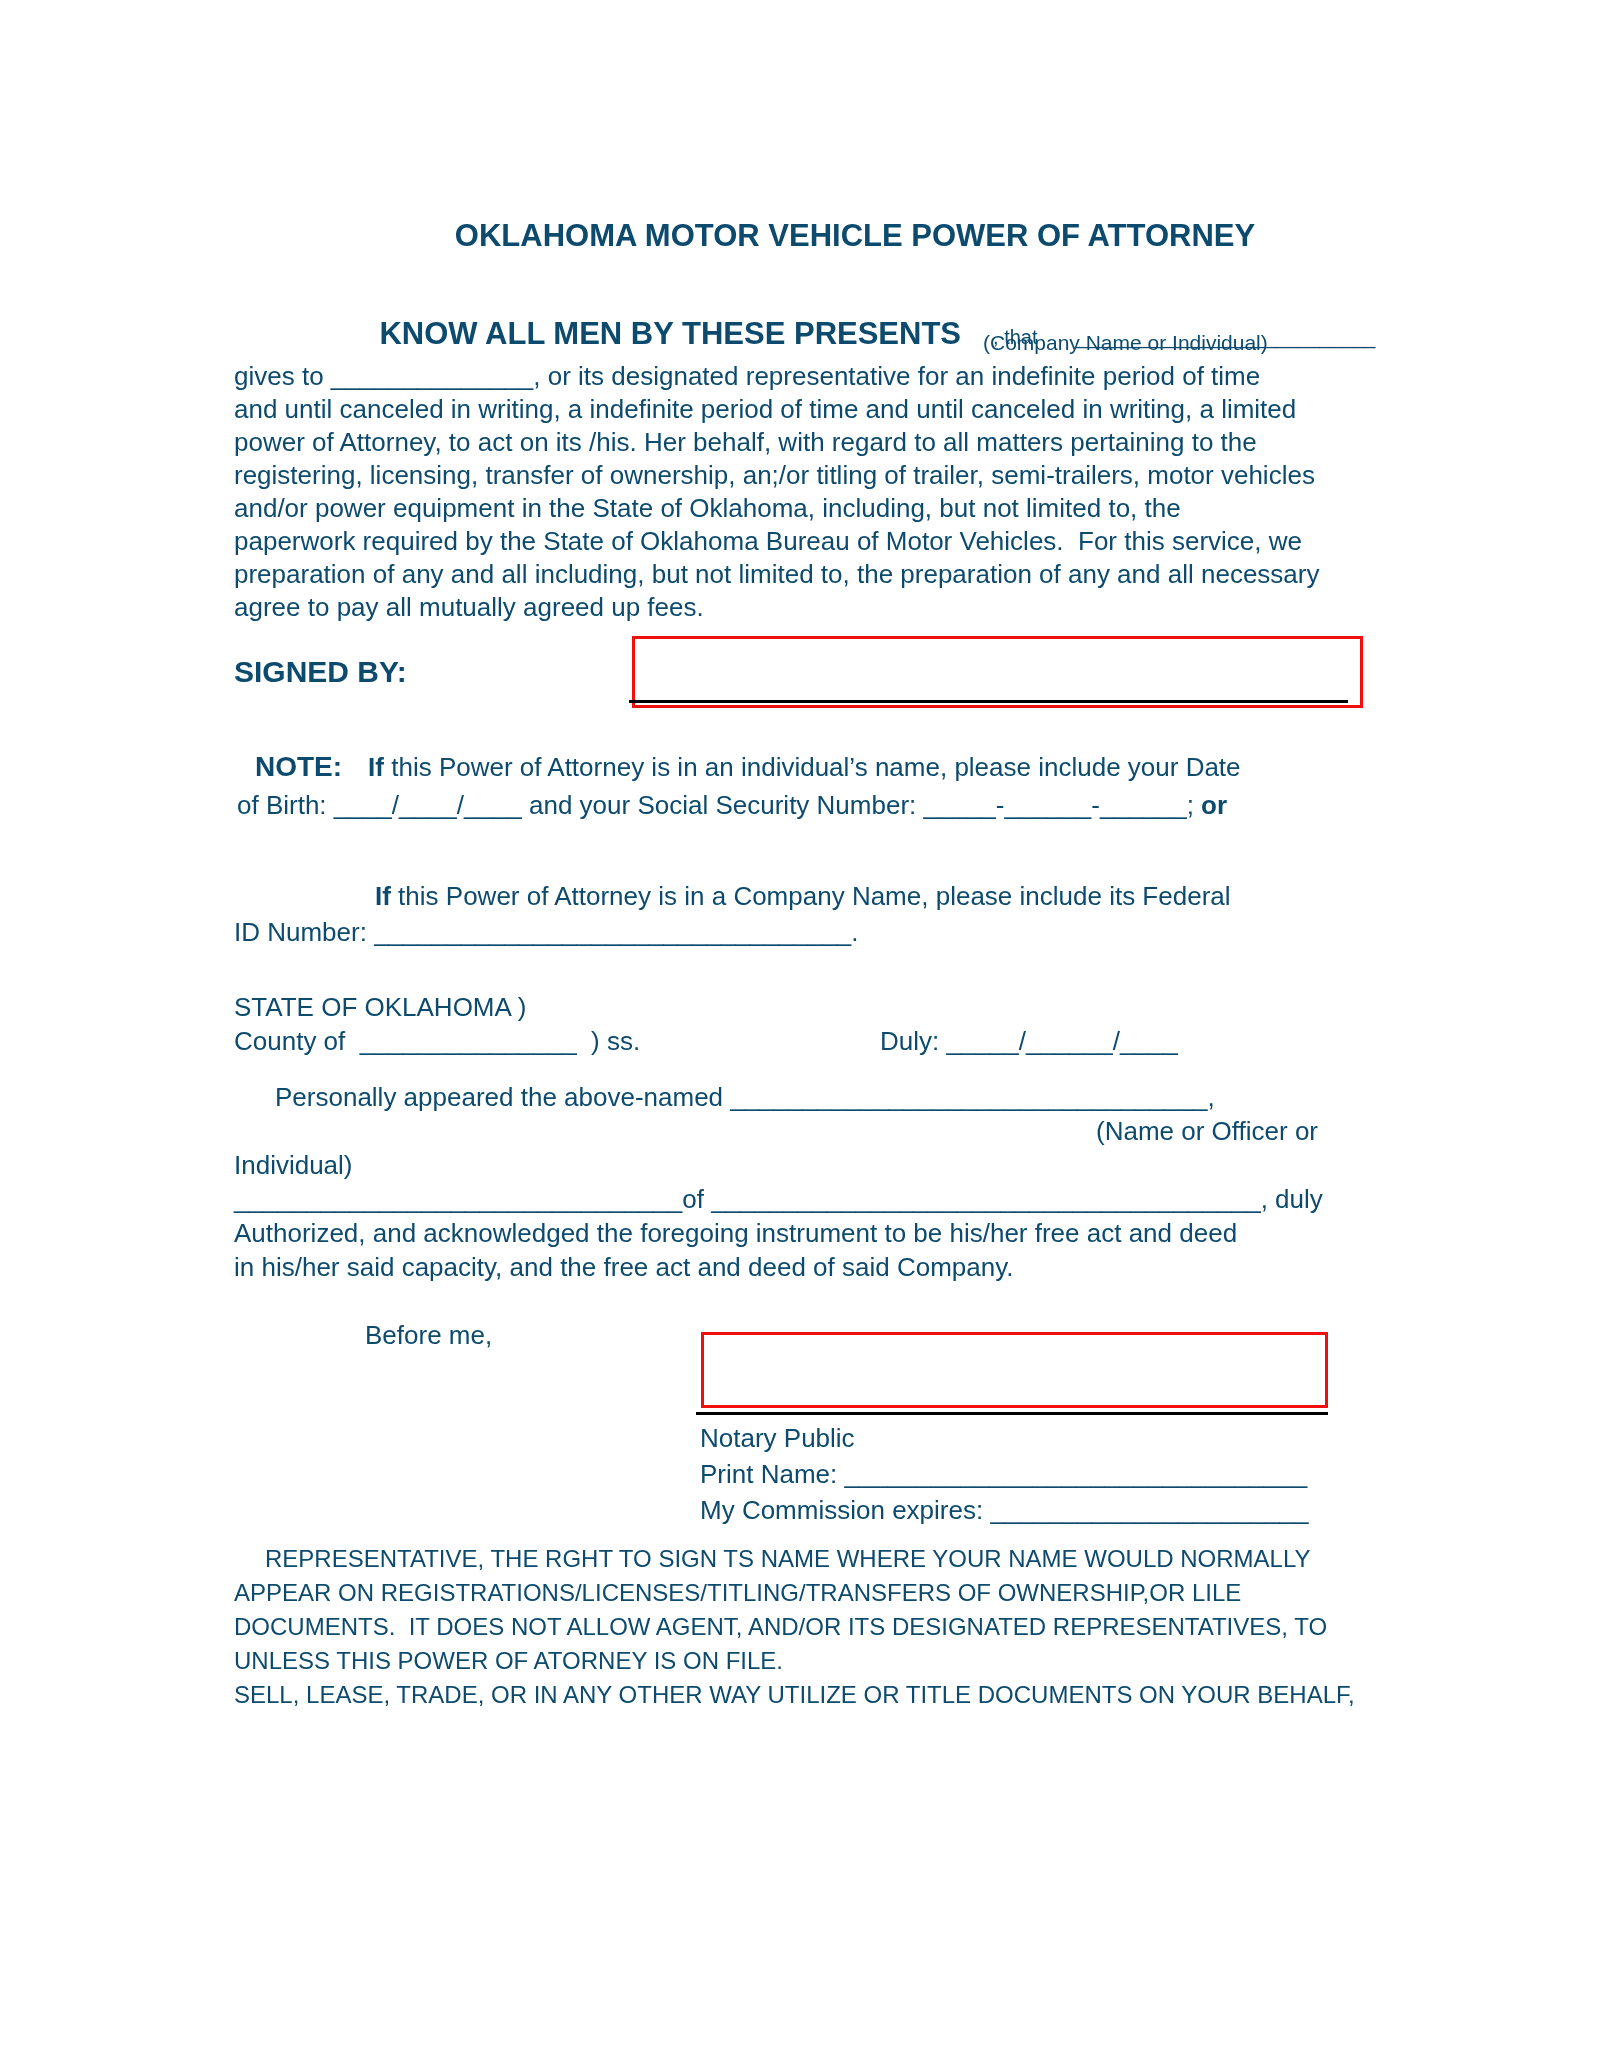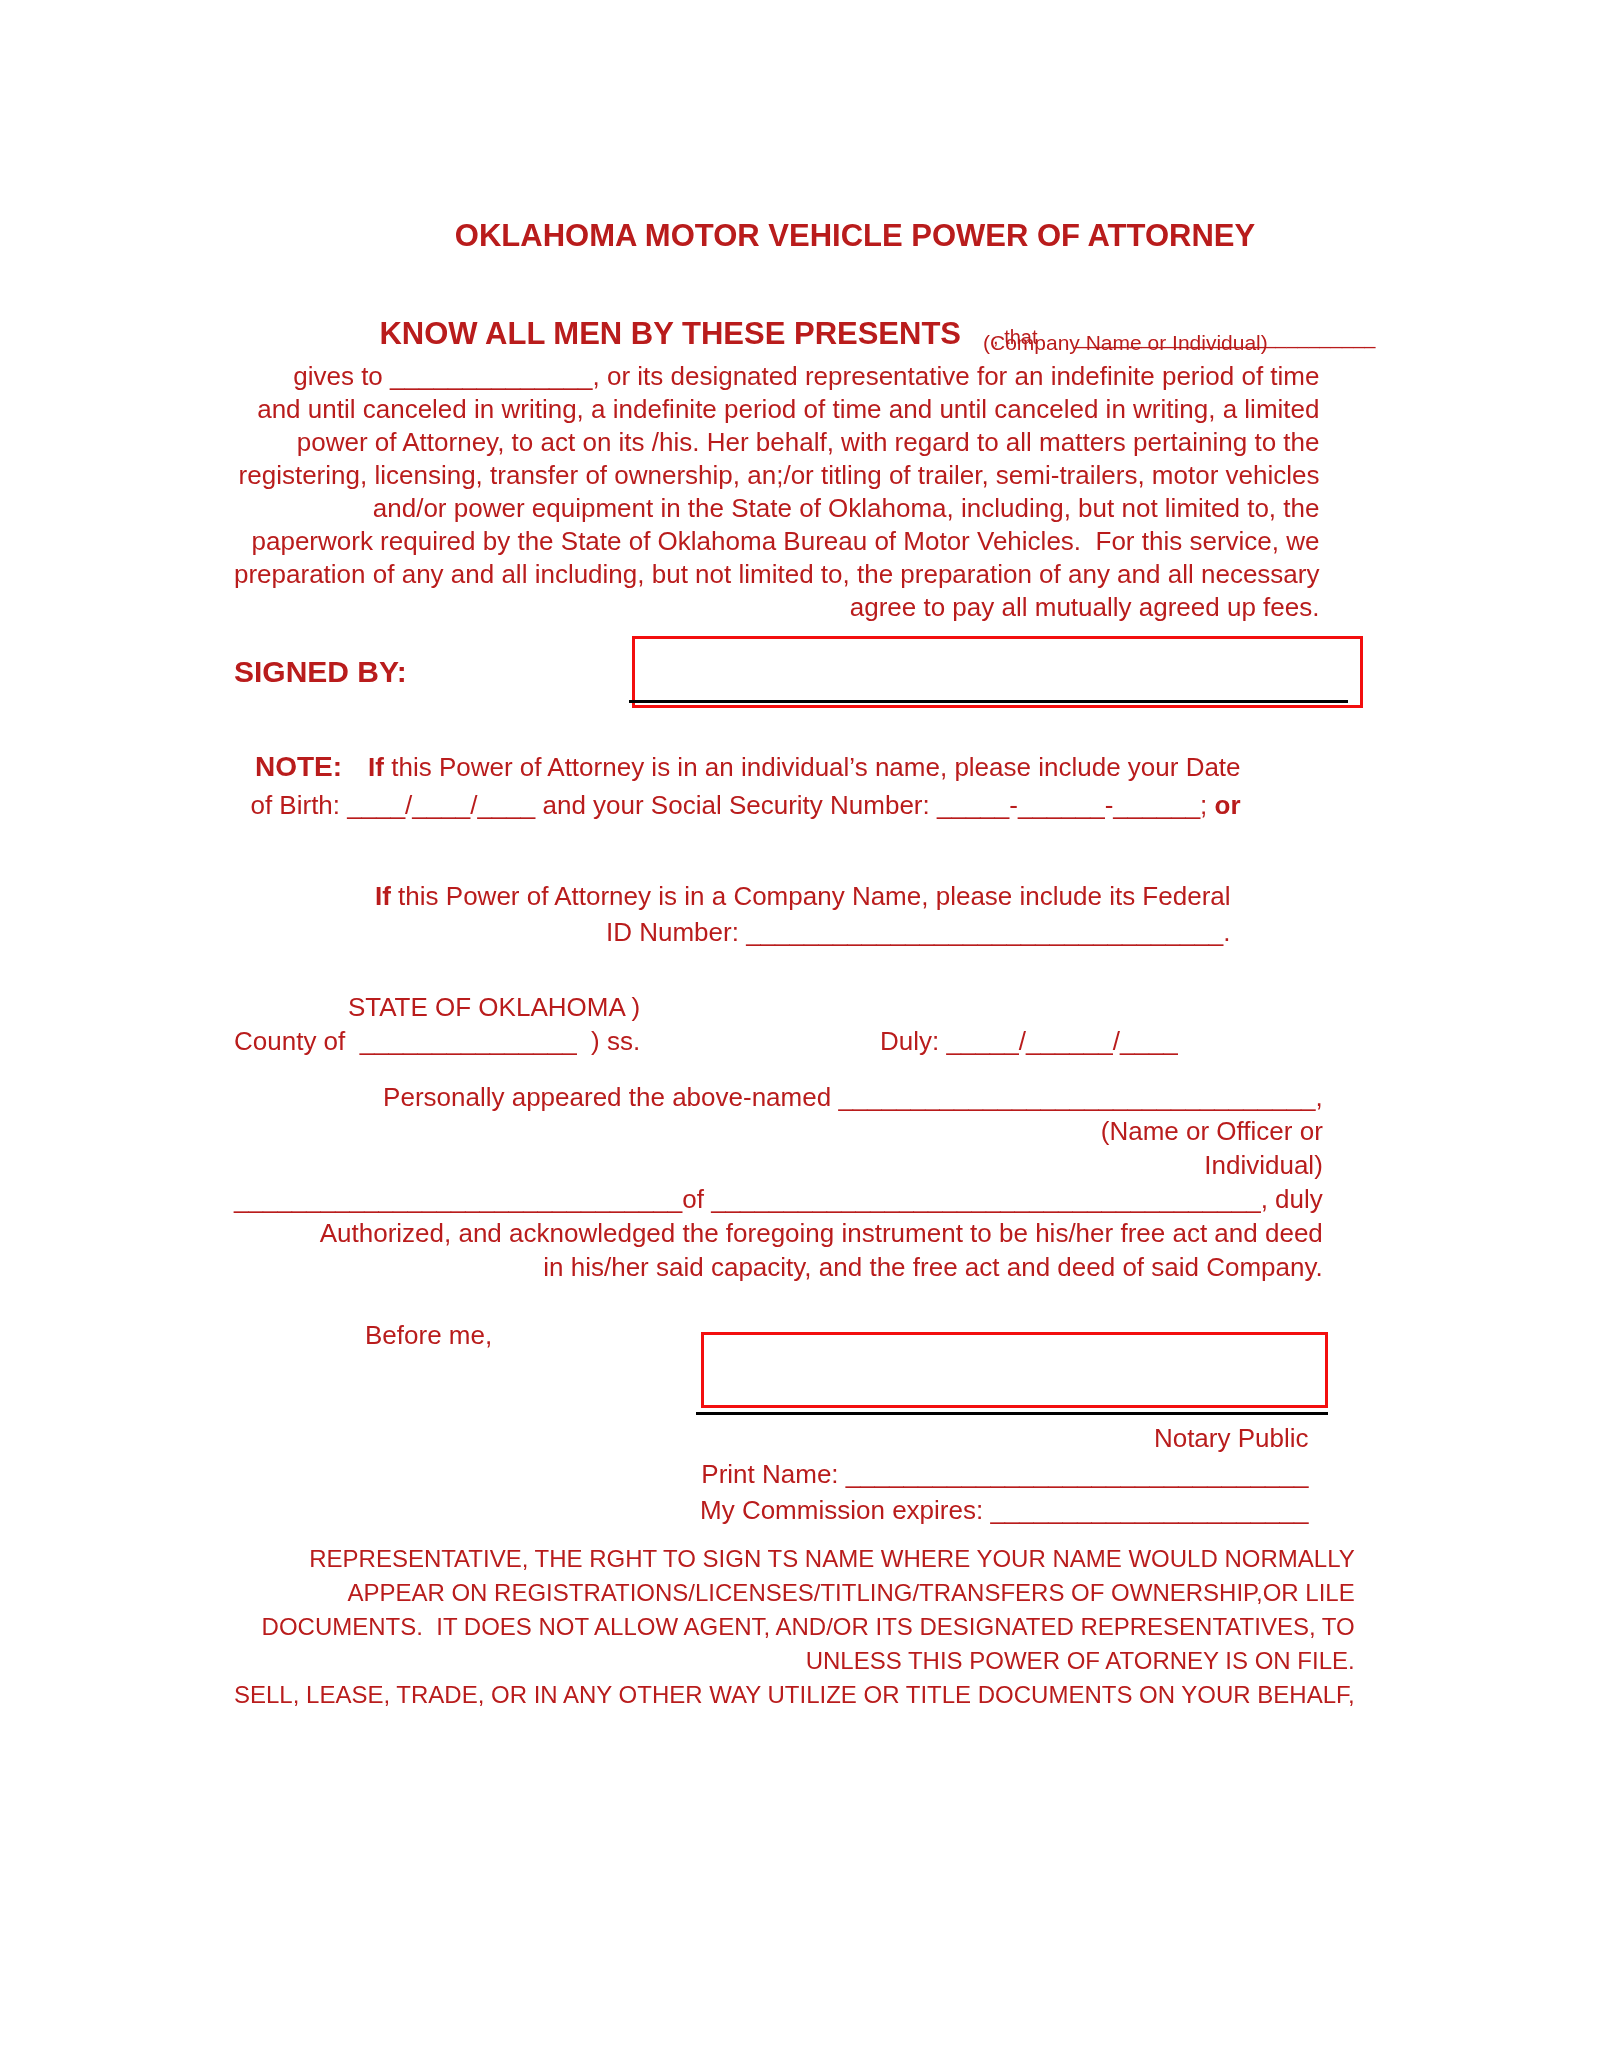--- a/index.html
+++ b/index.html
@@ -1,27 +1,27 @@
 <!DOCTYPE html>
 <html><head>
 <meta charset="utf-8">
 <style>
   html,body{margin:0;padding:0;background:#ffffff;}
   .page{
     position:relative;
     width:1600px;
     height:2070px;
     background:#ffffff;
-    color:#b91c1c;
+    color:#0c4a6e;
     font-family:"Liberation Sans", sans-serif;
     font-size:26px;
     overflow:hidden;
   }
   .abs{position:absolute;}
-  .ln{white-space:pre; line-height:33px;text-align:right;}
+  .ln{white-space:pre; line-height:33px;}
   .b{font-weight:bold;}
   .title{font-size:31px; font-weight:bold; white-space:pre;}
   .heading{font-size:31px; font-weight:bold; white-space:pre;}
   .heading .reg{font-size:20px; font-weight:normal;margin-left:32px;}
   .caption{font-size:21px; white-space:pre;}
   .signedlabel{font-size:30px; font-weight:bold; white-space:pre;}
   .redbox{
     border:3px solid #f30e0e;
     background:transparent;
     box-sizing:border-box;

